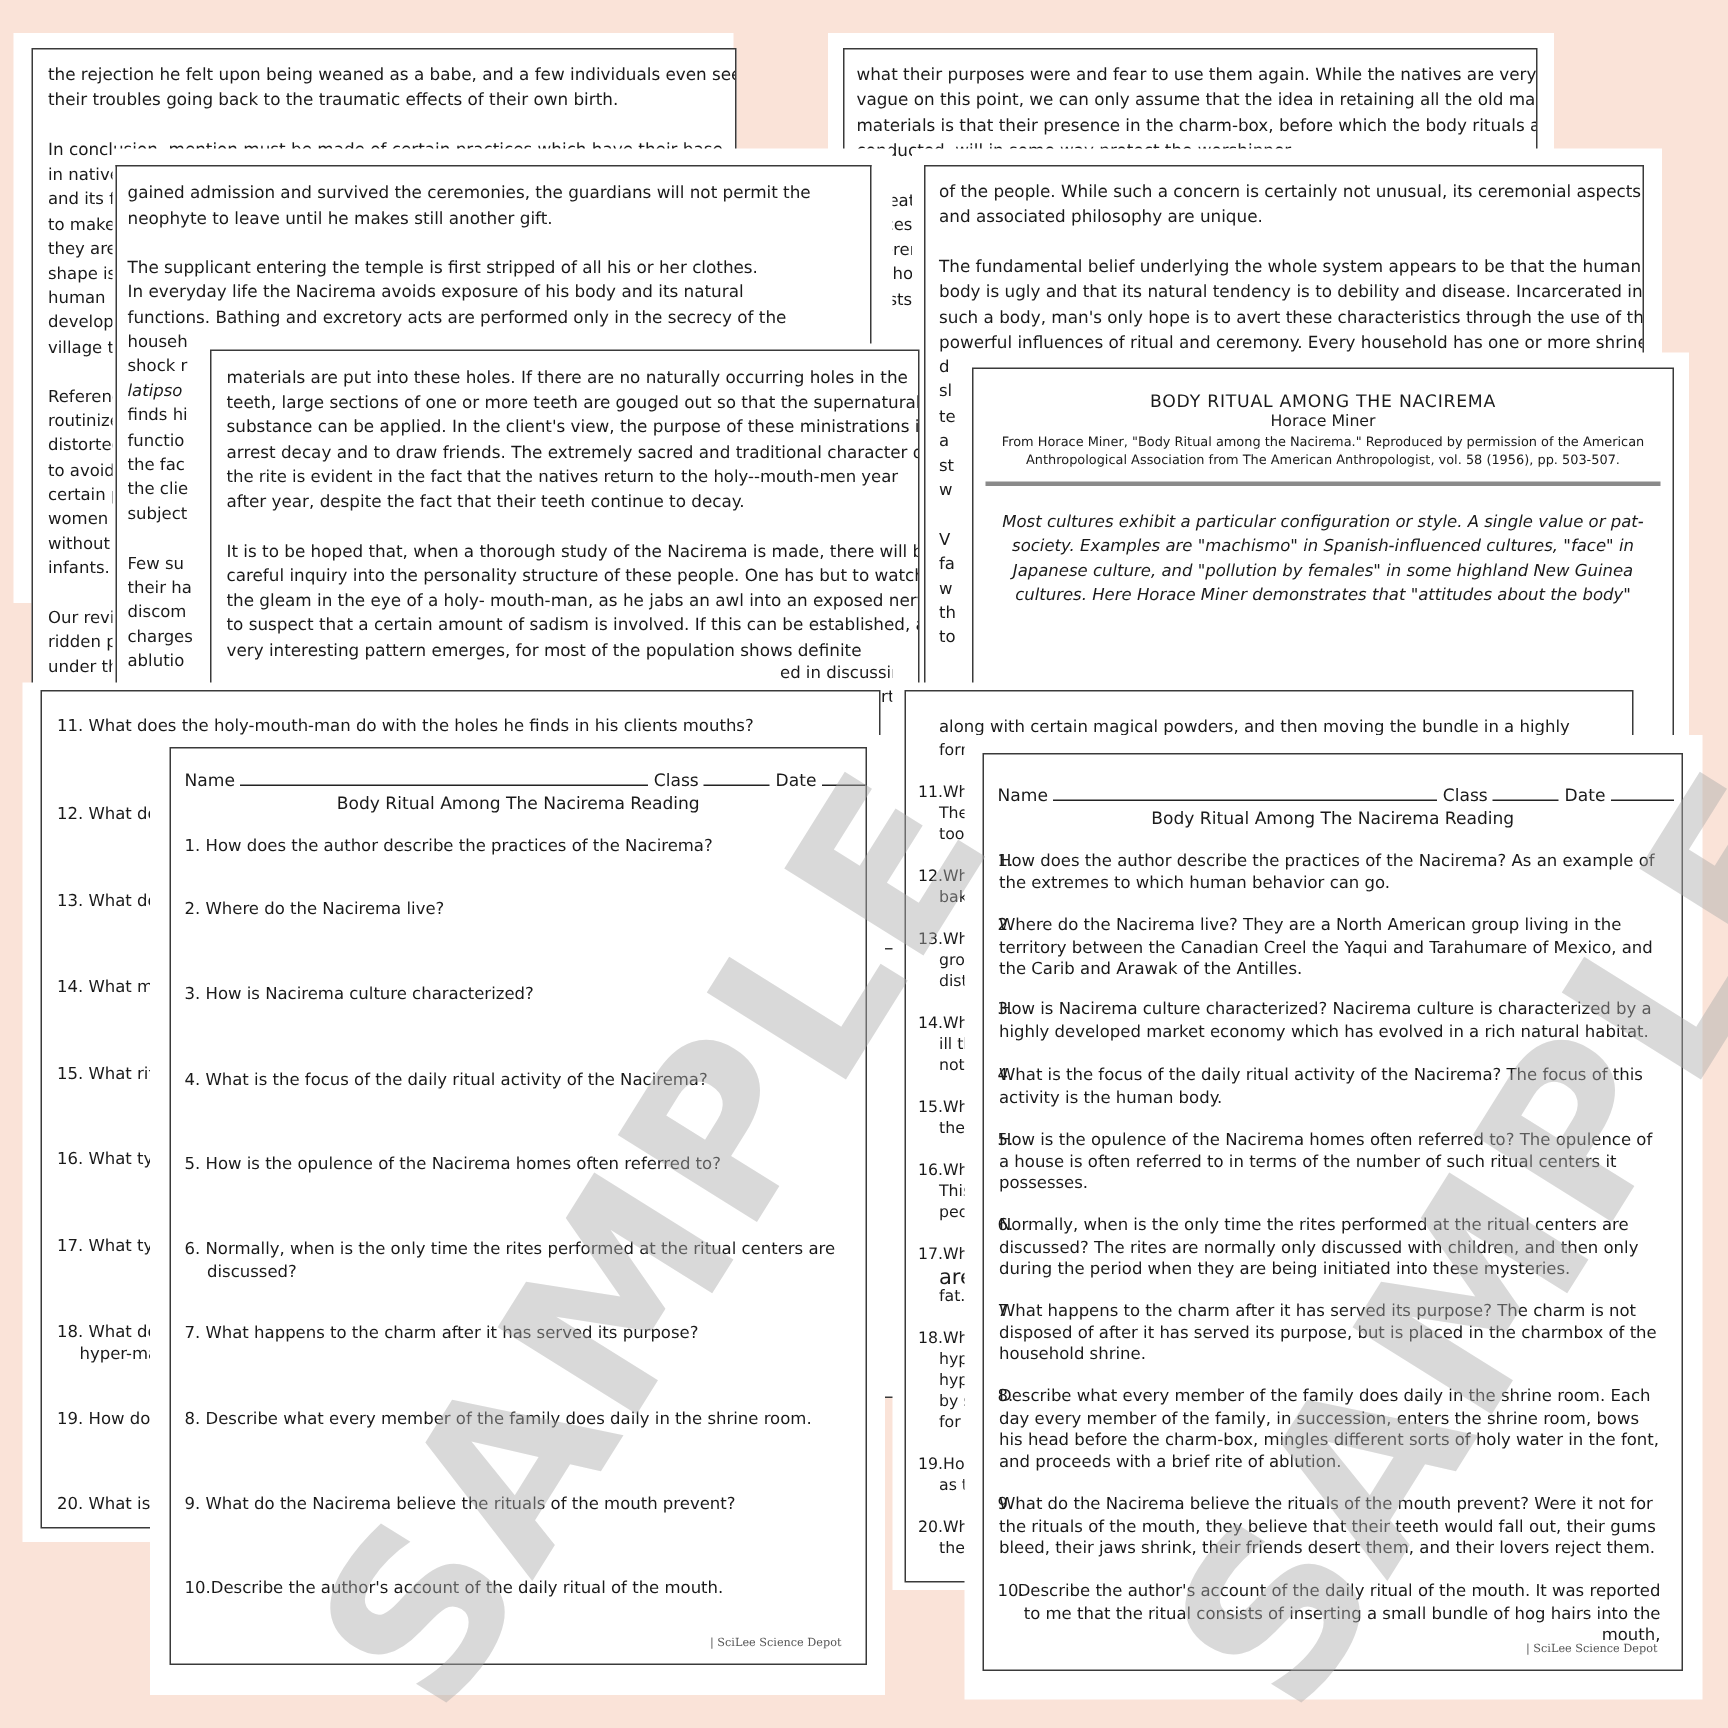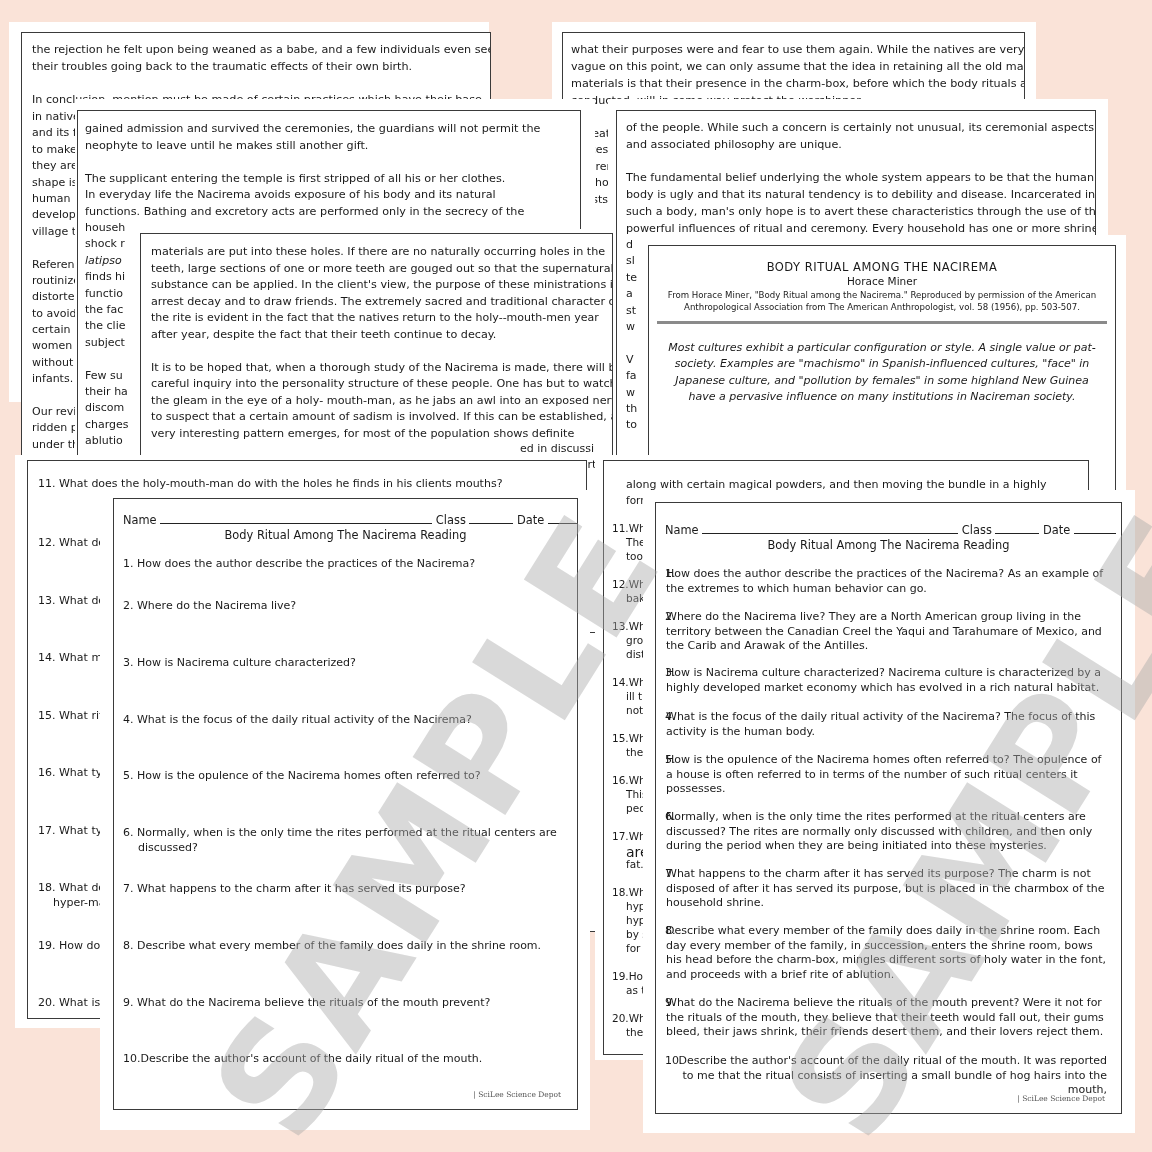--- a/index.html
+++ b/index.html
@@ -159,21 +159,21 @@
   <div class="frame" style="left:8px;top:10px;width:468px;height:260px;">
     <div class="center" style="position:absolute;left:0;right:0;top:29px;font-size:10.5px;">Horace Miner</div>
     <div class="center" style="position:absolute;left:0;right:0;top:14px;font-size:11.5px;letter-spacing:0.5px;">BODY RITUAL AMONG THE NACIREMA</div>
     <div class="center" style="position:absolute;left:0;right:0;top:44px;font-size:8.6px;">From Horace Miner, "Body Ritual among the Nacirema." Reproduced by permission of the American</div>
     <div class="center" style="position:absolute;left:0;right:0;top:56px;font-size:8.6px;">Anthropological Association from The American Anthropologist, vol. 58 (1956), pp. 503-507.</div>
     <div style="position:absolute;left:8px;right:8px;top:75px;height:3px;background:#8a8a8a;"></div>
     <div id="intro" style="position:absolute;left:0;right:0;top:94px;font-style:italic;font-size:11px;line-height:16.3px;" class="center">
         <div>Most cultures exhibit a particular configuration or style. A single value or pat-</div>
         <div>society. Examples are "machismo" in Spanish-influenced cultures, "face" in</div>
         <div>Japanese culture, and "pollution by females" in some highland New Guinea</div>
-        <div>have a pervasive influence on many institutions in Nacireman society.</div>
+        <div>cultures. Here Horace Miner demonstrates that "attitudes about the body"</div>
       </div>
   </div>
   <div style="position:absolute;left:432px;top:235px;font-size:9px;">xy</div>
 </div>
 
 <div class="sheet" style="left:15px;top:455px;width:572px;height:573px;">
   <div class="frame" style="left:12px;top:5px;width:560px;height:559px;">
     <div class="txt" style="left:10px;top:15px;font-size:11px;">11. What does the holy-mouth-man do with the holes he finds in his clients mouths?</div>
     <div id="bl-items">
         <div class="qrow" style="left: 10px; top: 75px;">12. What do</div>

